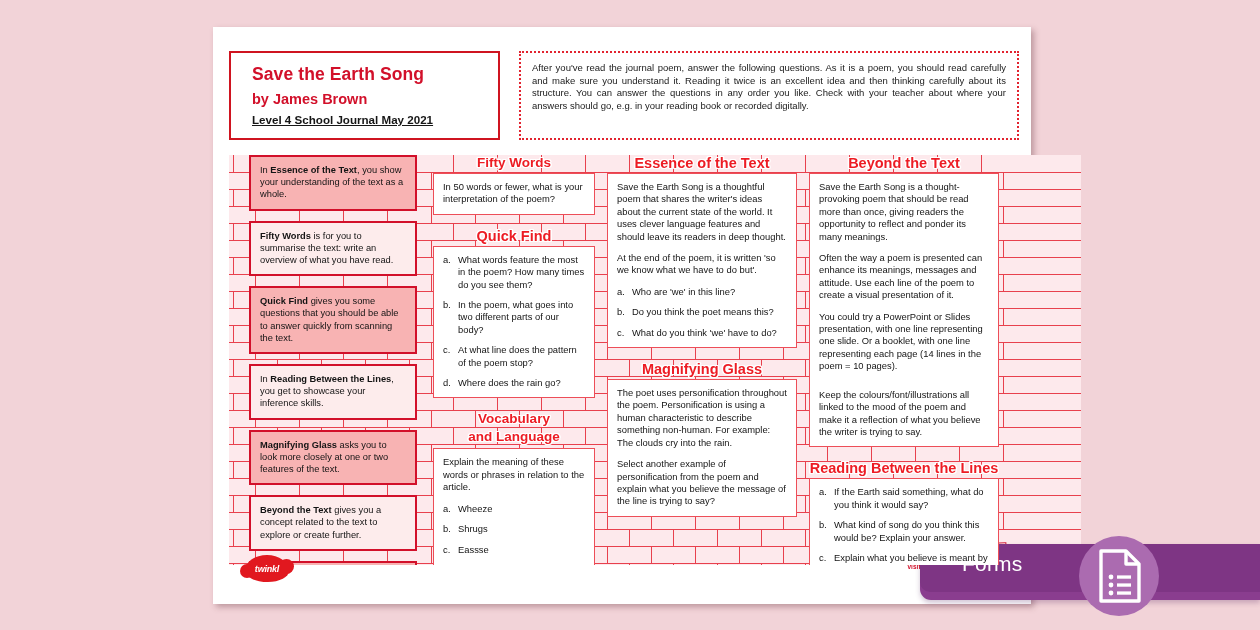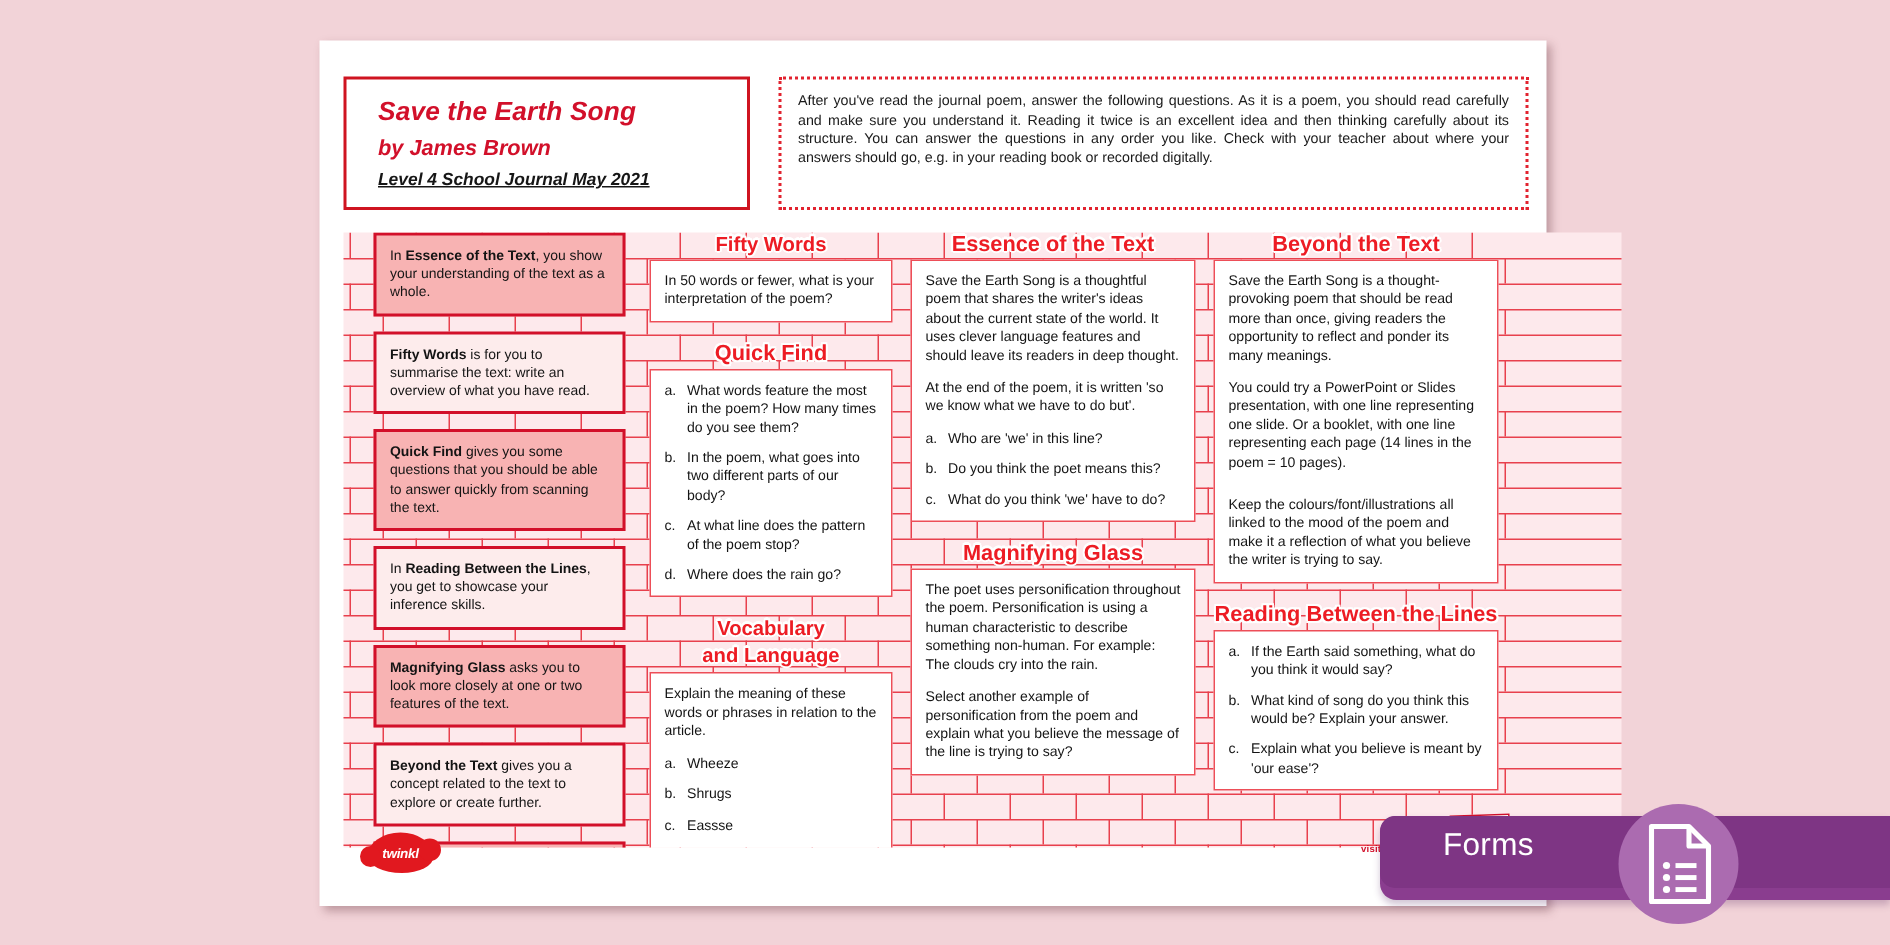--- a/index.html
+++ b/index.html
@@ -17,21 +17,21 @@
     background:#ffffff;
     box-shadow:3px 3px 6px rgba(90,40,50,.35);
   }
   
   .header-row{
     position:absolute;left:16px;top:24px;right:12px;height:96px;
   }
   .title-box{
     position:absolute;left:0;top:0;width:271px;height:89px;
     border:2px solid #cf1420;background:#fff;
-    box-sizing:border-box;padding:11px 0 0 21px;font-style:italic;
+    box-sizing:border-box;padding:11px 0 0 21px;
   }
   .title-main{
     color:#d2102a;font-size:17.5px;font-weight:bold;letter-spacing:.1px;
     line-height:20px;margin:0 0 7px 0;
   }
   .title-sub{
     color:#d2102a;font-size:14.5px;font-weight:bold;line-height:17px;margin:0 0 5px 0;
   }
   .title-journal{
     color:#161616;font-size:11.6px;font-weight:bold;
@@ -788,20 +788,21 @@
       <div class="card">
         <p>The poet uses personification throughout the poem. Personification is using a human characteristic to describe something non-human. For example: The clouds cry into the rain.</p>
         <p>Select another example of personification from the poem and explain what you believe the message of the line is trying to say?</p>
       </div>
     </div>
 
     <div class="col col4">
       <div class="banner big">Beyond the Text</div>
       <div class="card">
         <p>Save the Earth Song is a thought-provoking poem that should be read more than once, giving readers the opportunity to reflect and ponder its many meanings.</p>
+        <p>Often the way a poem is presented can enhance its meanings, messages and attitude. Use each line of the poem to create a visual presentation of it.</p>
         <p>You could try a PowerPoint or Slides presentation, with one line representing one slide. Or a booklet, with one line representing each page (14 lines in the poem = 10 pages).</p>
         <p style="margin-top:16px">Keep the colours/font/illustrations all linked to the mood of the poem and make it a reflection of what you believe the writer is trying to say.</p>
       </div>
 
       <div class="banner big">Reading Between the Lines</div>
       <div class="card">
         <ul class="qlist">
             <li>
               <span class="lbl">a.</span>
               <span class="txt">If the Earth said something, what do you think it would say?</span>

